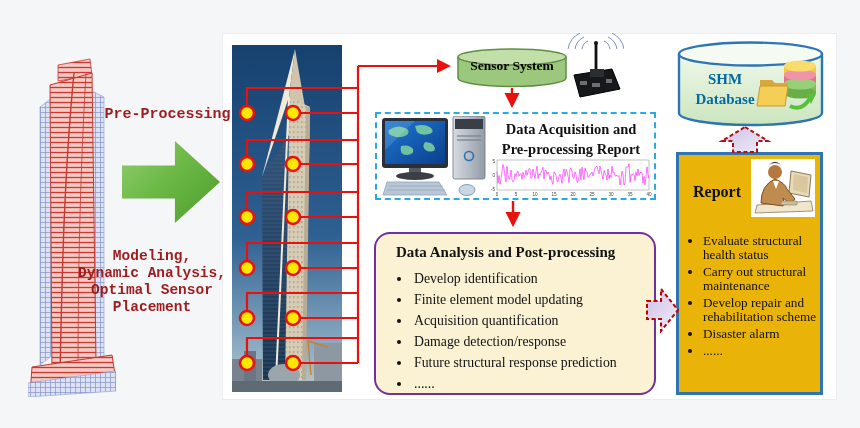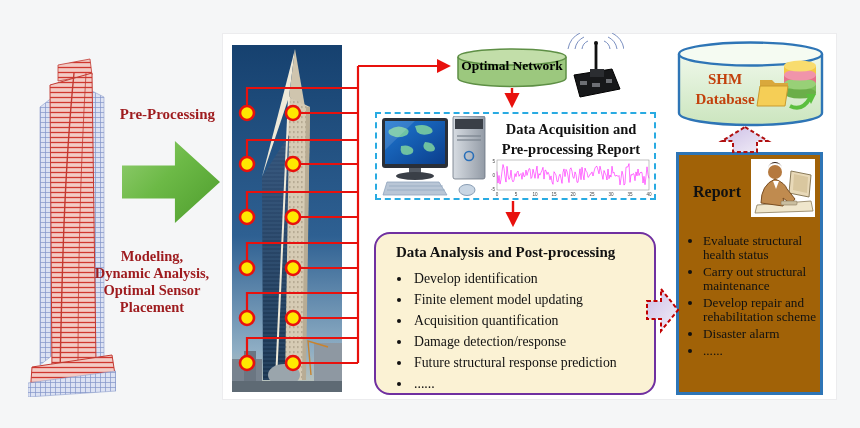--- a/index.html
+++ b/index.html
@@ -6,21 +6,21 @@
   html,body { width:860px; height:428px; background:#f5f6f7; overflow:hidden;
               font-family:"Liberation Serif", serif; }
   #stage { position:relative; width:860px; height:428px; background:#f5f6f7; }
 
   .panel { position:absolute; left:222px; top:33px; width:615px; height:367px;
            background:#ffffff; border:1px solid #ececee; }
 
   .abs { position:absolute; }
 
   
-  .dk-red-label { position:absolute; color:#9E1B1E; font-family:Liberation Serif, serif;
+  .dk-red-label { position:absolute; color:#9E1B1E; font-family:Liberation Mono, monospace;
                   font-weight:bold; text-align:center; white-space:pre-line; line-height:1.18; }
   #pre-label { left:100px; top:106px; width:135px; font-size:15px; }
   #model-label { left:76px; top:248px; width:152px; font-size:14.5px; }
 
   #green-arrow { position:absolute; left:122px; top:141px; width:98px; height:82px;
       background:linear-gradient(135deg,#93CE72 0%,#6CB946 45%,#4D9C2C 100%);
       clip-path:polygon(0 30%, 54% 30%, 54% 0, 100% 50%, 54% 100%, 54% 70%, 0 70%); }
 
   
   #daq-box { left:375px; top:112px; width:281px; height:88px; background:#ffffff;
@@ -32,25 +32,25 @@
   
   #analysis-box { left:374px; top:232px; width:282px; height:163px; background:#FBF2D4;
                   border:2px solid #7030A0; border-radius:16px; z-index:2; padding:10px 0 0 20px; }
   #analysis-title { font-weight:bold; font-size:15px; color:#111; }
   .bullets { list-style:disc outside; margin:7px 0 0 16px; color:#111; }
   #analysis-box .bullets li { font-size:13.8px; line-height:21px; padding-left:2px; }
 
   
   #shm-db { left:676px; top:40px; width:149px; height:88px; z-index:2; }
   #shm-db-label { position:absolute; left:12px; top:30px; width:74px; text-align:center;
-                  color:#c2410c; font-weight:bold; font-size:15px; white-space:pre-line; line-height:1.3; }
+                  color:#0369a1; font-weight:bold; font-size:15px; white-space:pre-line; line-height:1.3; }
   #db-icon { position:absolute; left:80px; top:14px; }
 
   
-  #report-box { left:676px; top:152px; width:147px; height:243px; background:#a16207;
+  #report-box { left:676px; top:152px; width:147px; height:243px; background:#eab308;
                 border:3px solid #2E75B6; z-index:2; padding:6px 6px 4px 10px; }
   #report-title { position:absolute; left:14px; top:28px; font-weight:bold; font-size:16px; color:#111; }
   #person-icon { position:absolute; right:5px; top:4px; background:#fff; }
   #report-box .bullets { position:absolute; left:10px; top:72px; width:126px; margin-left:14px; }
   #report-box .bullets li { font-size:13.2px; line-height:14px; margin-bottom:3px; }
 
   
   #sensor-net { left:456px; top:48px; width:112px; height:40px; z-index:2; }
   #sensor-net-label { position:absolute; left:0; top:10px; width:112px; text-align:center;
                       font-weight:bold; font-size:13.5px; color:#000; }
@@ -139,21 +139,21 @@
 
     <ellipse cx="52" cy="330" rx="16" ry="11" fill="#9AA5AC"></ellipse>
     <rect x="0" y="336" width="110" height="11" fill="#5E6A74"></rect>
   </svg>
 
   <div class="abs" id="sensor-net">
     <svg width="112" height="40" viewBox="0 0 112 40">
       <path d="M2 9 v21 a54 8.5 0 0 0 108 0 V9" fill="#9CC87E" stroke="#5E8F45" stroke-width="1.5"></path>
       <ellipse cx="56" cy="9" rx="54" ry="8" fill="#C2DEA9" stroke="#5E8F45" stroke-width="1.5"></ellipse>
     </svg>
-    <div id="sensor-net-label">Optimal Network</div>
+    <div id="sensor-net-label">Sensor System</div>
   </div>
 
   <svg class="abs" style="left:566px; top:33px;" width="58" height="68" viewBox="0 0 58 68">
     <g stroke="#7A8FC0" stroke-width="1" fill="none">
       <path d="M22 8 a10 10 0 0 0 -6 8"></path>
         <path d="M18 4 a16 16 0 0 0 -9 12"></path>
         <path d="M14 0 a22 22 0 0 0 -12 16"></path>
       <path d="M38 8 a10 10 0 0 1 6 8"></path>
         <path d="M42 4 a16 16 0 0 1 9 12"></path>
         <path d="M46 0 a22 22 0 0 1 12 16"></path>

